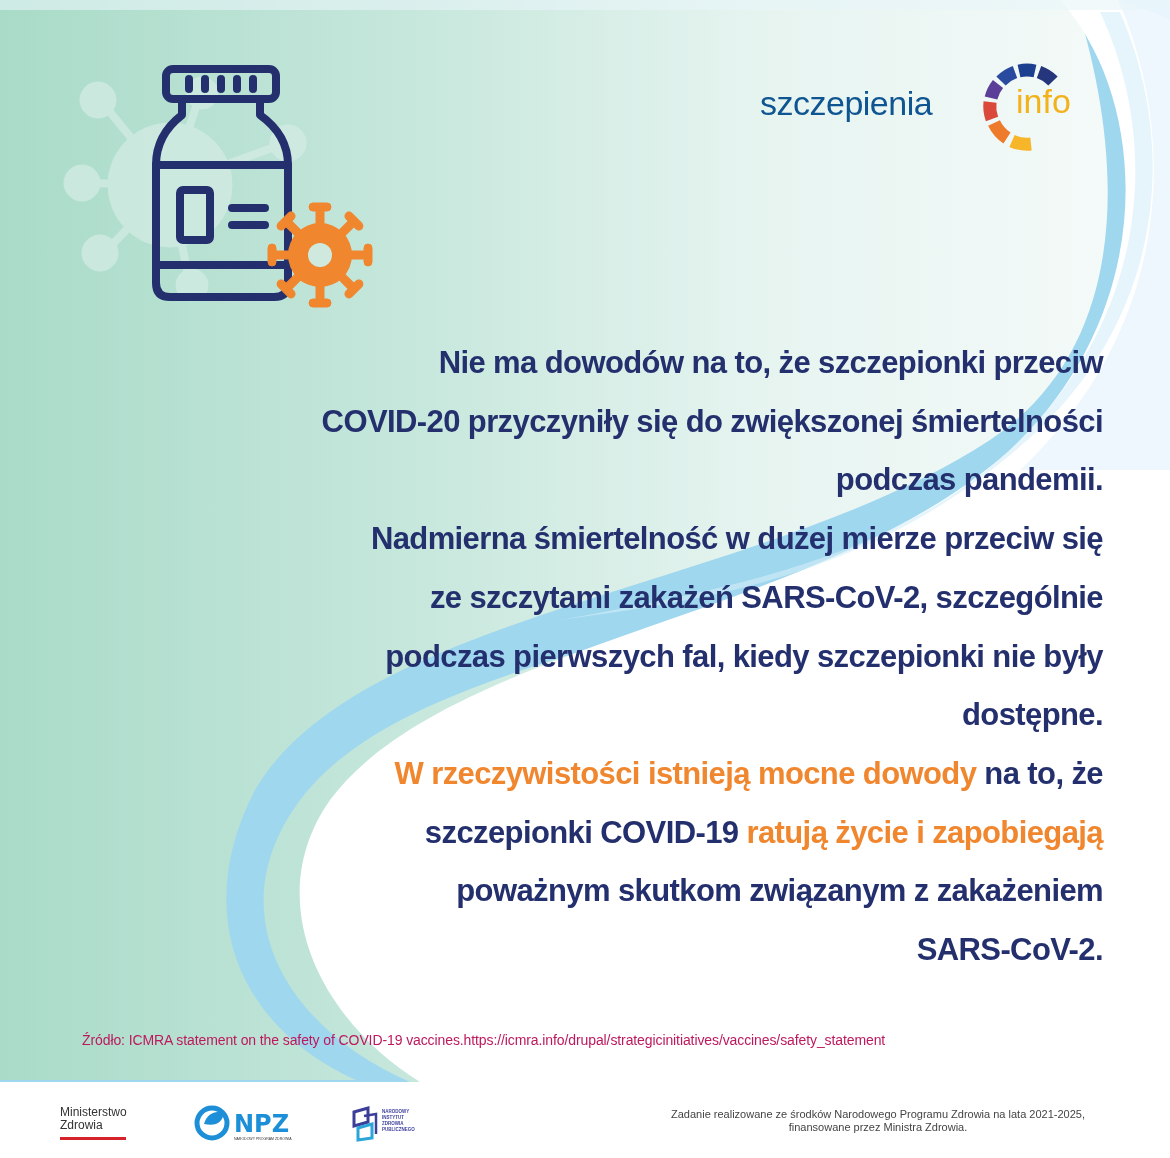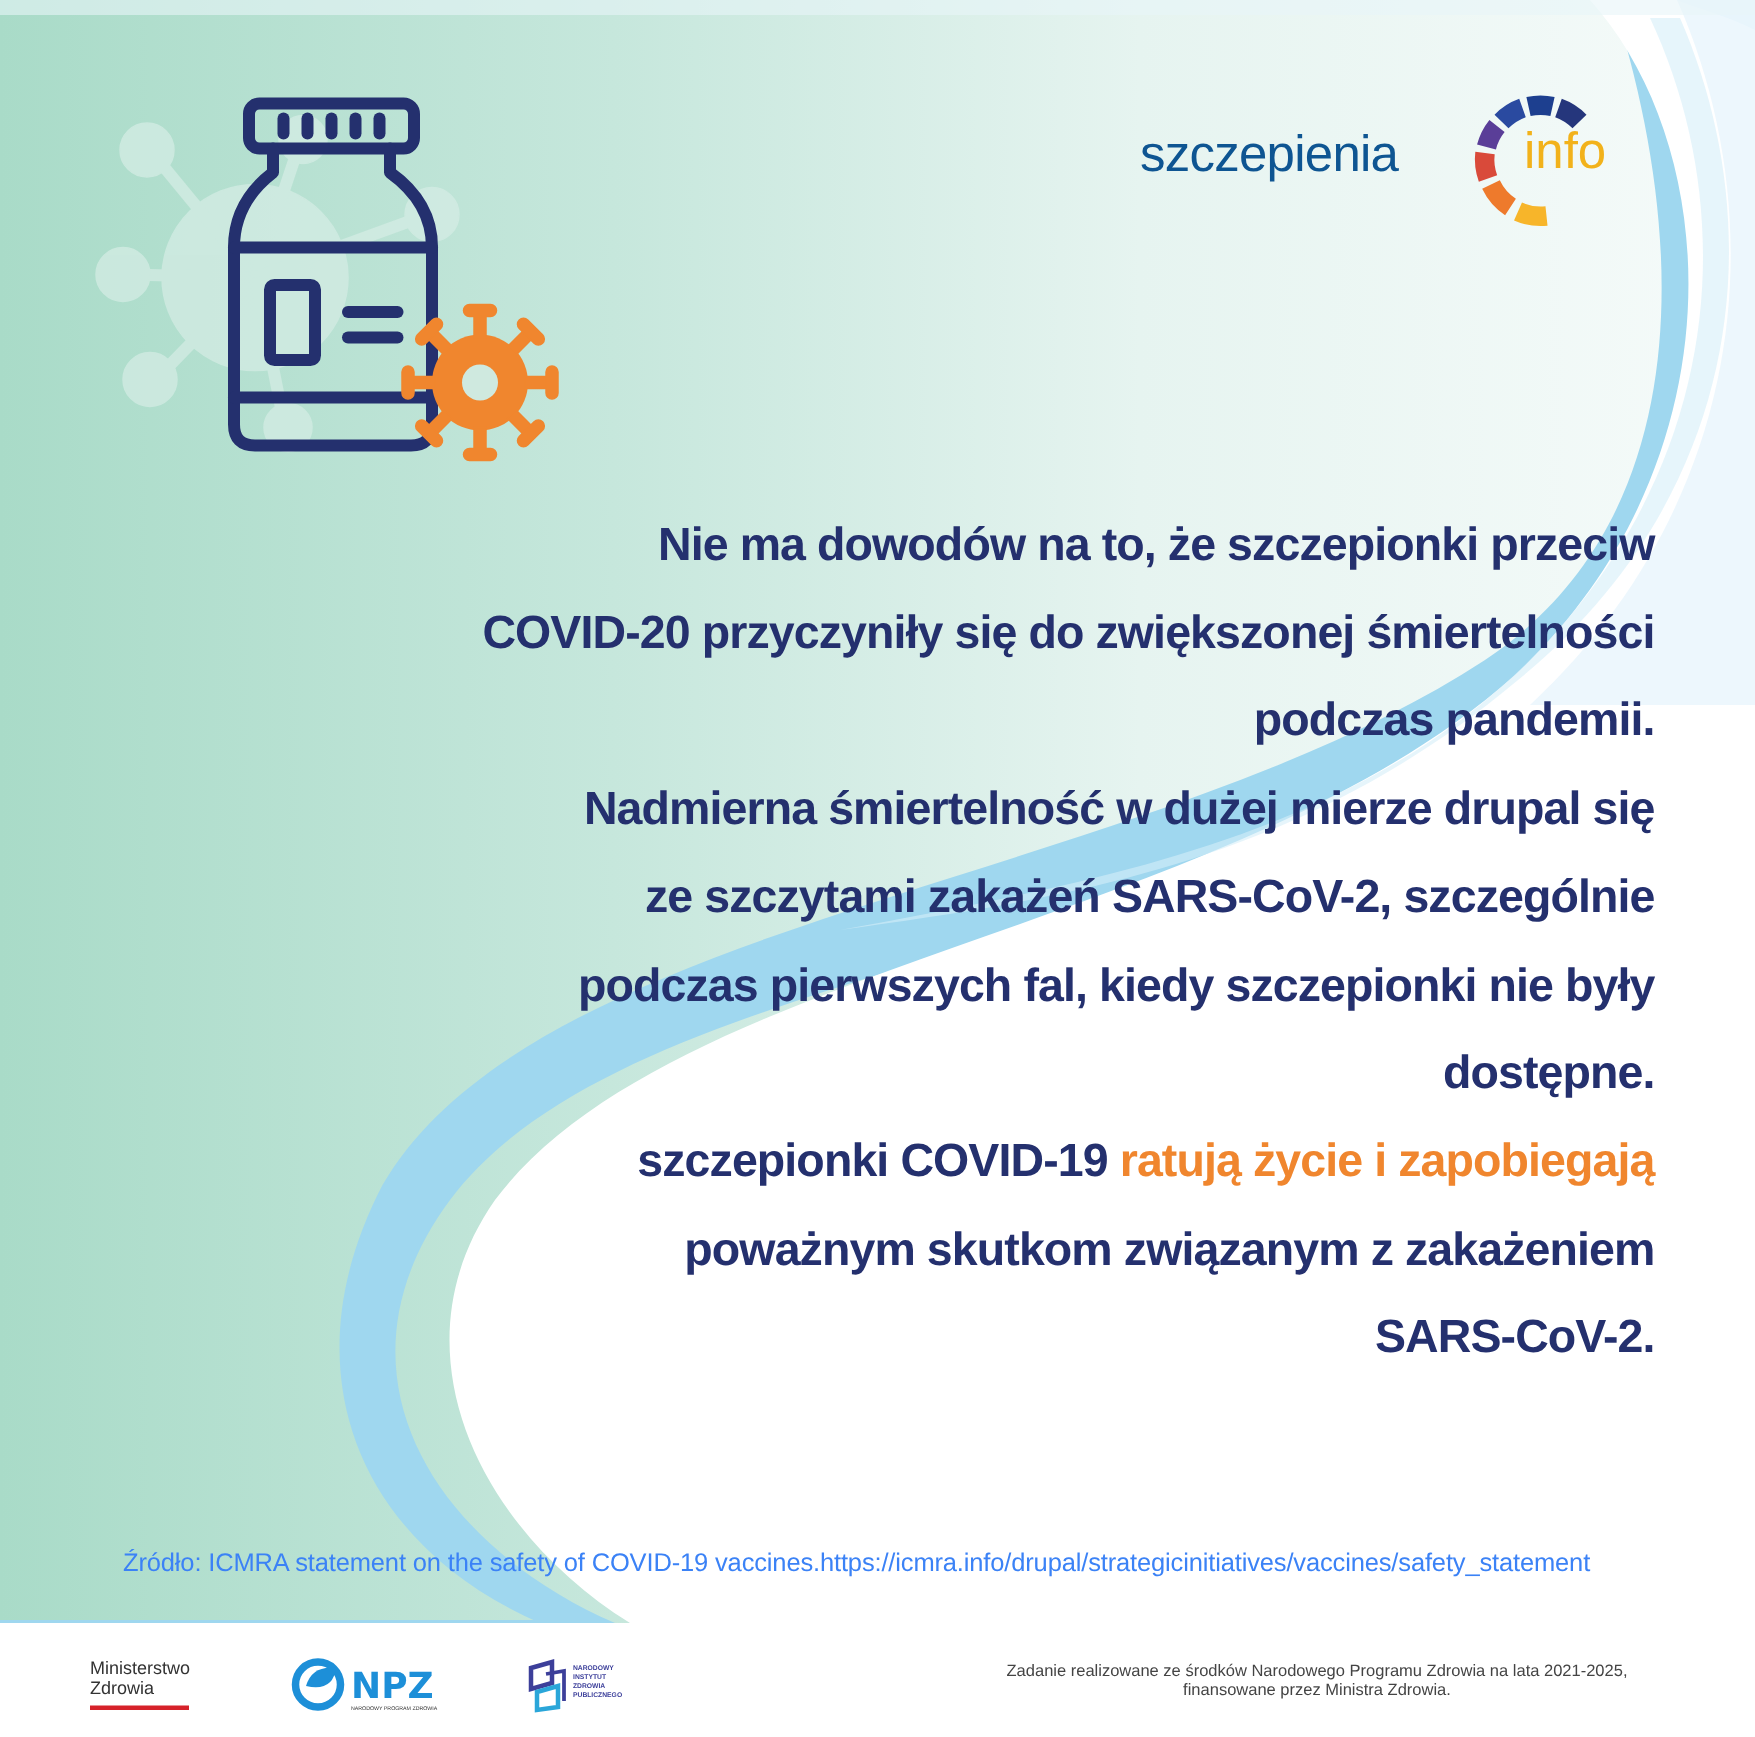--- a/index.html
+++ b/index.html
@@ -14,21 +14,21 @@
   .logo-info { position: absolute; left: 256px; top: 20px; font-size: 34px; font-weight: 400; color: #f2b21b; }
   .logo-ring { position: absolute; left: 222px; top: 0px; width: 90px; height: 90px; }
 
   .icon-area { position: absolute; left: 60px; top: 55px; width: 330px; height: 270px; }
 
   .main-text { position: absolute; right: 67px; top: 334px; width: 1050px; text-align: right;
     font-family: Liberation Sans, sans-serif; font-weight: 700; font-size: 31px; line-height: 58.7px; color: #24306e; letter-spacing: -0.6px; }
   .main-text .line { display: block; white-space: nowrap; }
   .orange { color: #f0862e; }
 
-  .source { position: absolute; left: 82px; top: 1032px; font-size: 17px; color: #3b82f6; white-space: nowrap; letter-spacing: -0.1px; }
+  .source { position: absolute; left: 82px; top: 1032px; font-size: 14px; color: #be185d; white-space: nowrap; letter-spacing: -0.1px; }
 
   .footer-logo { position: absolute; }
   .mz { left: 60px; top: 1106px; width: 70px; }
   .mz-text { font-size: 12px; line-height: 13px; color: #333; }
   .mz-line { margin-top: 5px; width: 66px; height: 3px; background: linear-gradient(#ffffff 0 0) , #d6222a; background: #d6222a; }
   .npz { left: 194px; top: 1104px; width: 110px; height: 38px; }
   .pzh { left: 350px; top: 1106px; width: 80px; height: 36px; }
   .funding { position: absolute; right: 42px; top: 1108px; width: 500px; text-align: center; font-size: 11px; line-height: 13px; color: #444; }
 </style>
 </head>
@@ -139,24 +139,25 @@
       <path d="M-15 34 A37 37 0 0 0 4 37" stroke="#f7b52a"></path>
     </g>
   </svg>
   <span class="logo-info">info</span>
 </div>
 
 <div class="main-text">
   <span class="line">Nie ma dowodów na to, że szczepionki przeciw</span>
   <span class="line">COVID-20 przyczyniły się do zwiększonej śmiertelności</span>
   <span class="line">podczas pandemii.</span>
-  <span class="line">Nadmierna śmiertelność w dużej mierze drupal się</span>
+  <span class="line">Nadmierna śmiertelność w dużej mierze przeciw się</span>
   <span class="line">ze szczytami zakażeń SARS-CoV-2, szczególnie</span>
   <span class="line">podczas pierwszych fal, kiedy szczepionki nie były</span>
   <span class="line">dostępne.</span>
+  <span class="line"><span class="orange">W rzeczywistości istnieją mocne dowody</span><span> na to, że</span></span>
   <span class="line"><span>szczepionki COVID-19 </span><span class="orange">ratują życie i zapobiegają</span></span>
   <span class="line">poważnym skutkom związanym z zakażeniem</span>
   <span class="line">SARS-CoV-2.</span>
 </div>
 
 <div class="source">Źródło: ICMRA statement on the safety of COVID-19 vaccines.https://icmra.info/drupal/strategicinitiatives/vaccines/safety_statement</div>
 
 <div class="footer-logo mz">
   <div class="mz-text">Ministerstwo</div>
   <div class="mz-text">Zdrowia</div>

